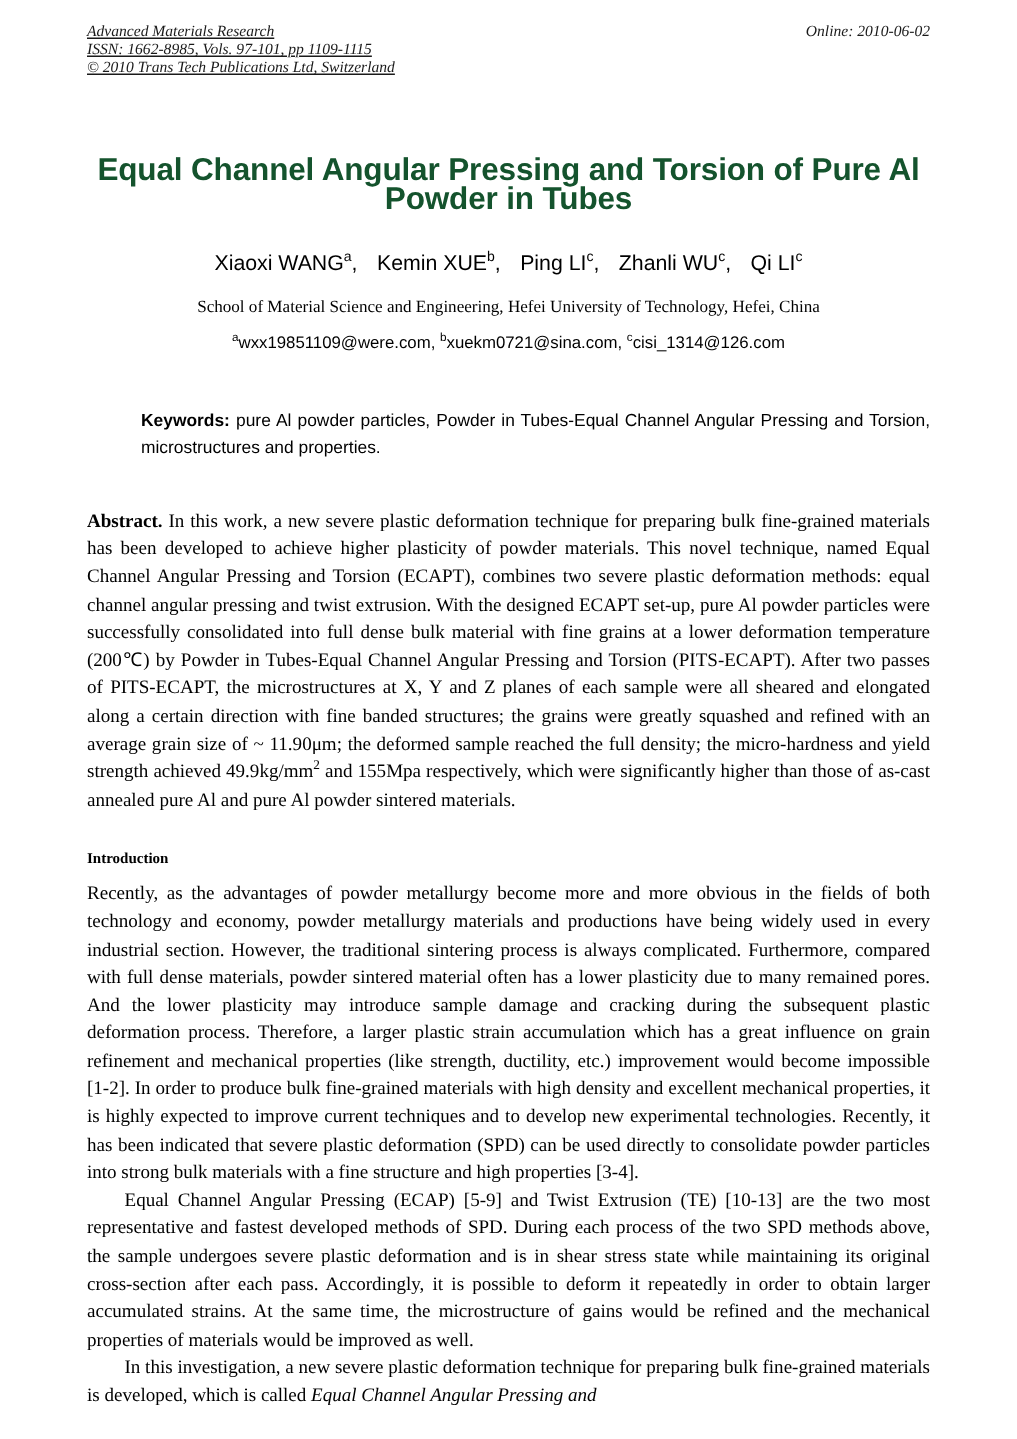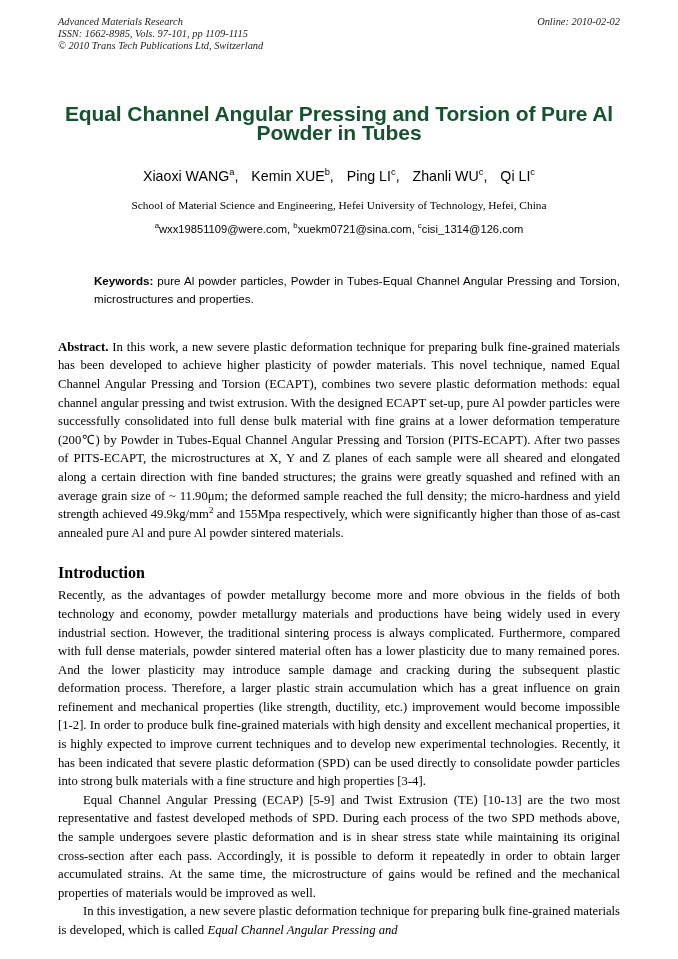--- a/index.html
+++ b/index.html
@@ -31,20 +31,21 @@
   }
 
   
   .masthead {
     position: relative;
     font-family: "Liberation Serif", serif;
     font-style: italic;
     font-size: 10.4px;
     line-height: 12.2px;
     color: #1a1a1a;
+    text-decoration: underline;
   }
   .masthead .line { white-space: nowrap; }
   .masthead .online {
     position: absolute;
     right: 0;
     top: 0;
     font-style: italic;
     font-size: 10.4px;
   }
 
@@ -118,21 +119,21 @@
     color: #000;
   }
   .abstract b { font-weight: bold; }
   sup.sq { font-size: 0.7em; vertical-align: super; line-height: 0; }
 
   
   .section-head {
     margin-top: 22px;
     font-family: "Liberation Serif", serif;
     font-weight: bold;
-    font-size: 16px;
+    font-size: 10px;
     line-height: 17px;
     color: #000;
   }
   .body-par {
     margin-top: 5px;
     font-family: "Liberation Serif", serif;
     font-size: 12.7px;
     line-height: 18.6px;
     text-align: justify;
     text-align-last: left;
@@ -144,21 +145,21 @@
 </head>
 <body>
 
 <div class="page">
   <div class="content">
 
     <div class="masthead">
       <div class="line">Advanced Materials Research</div>
       <div class="line">ISSN: 1662-8985, Vols. 97-101, pp 1109-1115</div>
       <div class="line">© 2010 Trans Tech Publications Ltd, Switzerland</div>
-      <div class="online">Online: 2010-02-02</div>
+      <div class="online">Online: 2010-06-02</div>
     </div>
 
     <div class="title">Equal Channel Angular Pressing and Torsion of Pure Al Powder in Tubes</div>
 
     <div class="authors">
       <span><span>Xiaoxi WANG</span><sup class="mark">a</sup><span>,</span></span><span class="sep"></span>
       <span><span>Kemin XUE</span><sup class="mark">b</sup><span>,</span></span><span class="sep"></span>
       <span><span>Ping LI</span><sup class="mark">c</sup><span>,</span></span><span class="sep"></span>
       <span><span>Zhanli WU</span><sup class="mark">c</sup><span>,</span></span><span class="sep"></span>
       <span><span>Qi LI</span><sup class="mark">c</sup><span></span></span>

